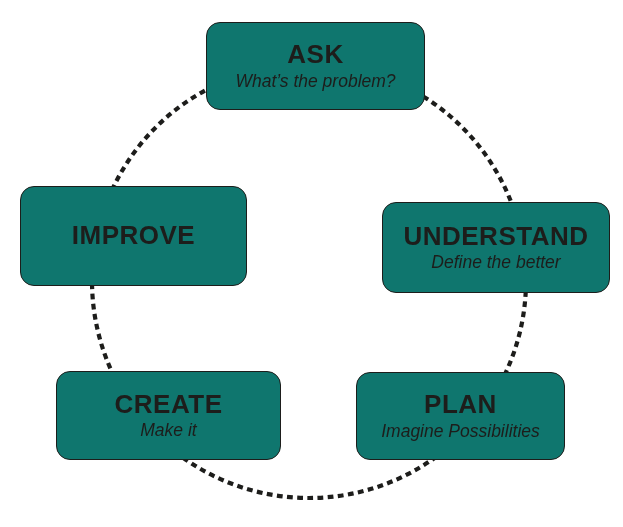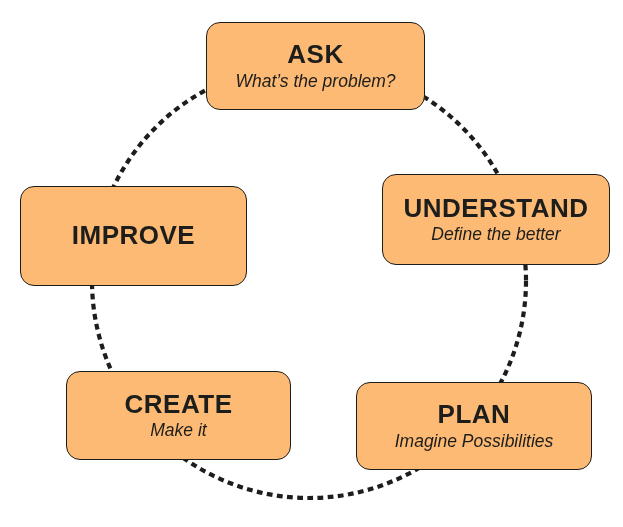--- a/index.html
+++ b/index.html
@@ -18,21 +18,21 @@
   #cycle-circle-layer {
     position: absolute;
     left: 0;
     top: 0;
     width: 623px;
     height: 527px;
   }
   .stage {
     position: absolute;
     box-sizing: border-box;
-    background: #fdba74;
+    background: #0f766e;
     border: 1.5px solid #1d1d1b;
     border-radius: 14px;
     display: flex;
     flex-direction: column;
     align-items: center;
     justify-content: center;
     text-align: center;
     gap: 2px;
   }
   .stage-label {
@@ -45,23 +45,23 @@
   }
   .stage-sublabel {
     font-style: italic;
     font-size: 17.5px;
     line-height: 1.15;
     color: #1d1d1b;
     white-space: nowrap;
   }
   
   #box-ask        { left: 206px; top:  22px; width: 219px; height: 88px; }
-  #box-understand { left: 382px; top: 174px; width: 228px; height: 91px; }
-  #box-plan       { left: 356px; top: 382px; width: 236px; height: 88px; }
-  #box-create     { left:  66px; top: 371px; width: 225px; height: 89px; }
+  #box-understand { left: 382px; top: 202px; width: 228px; height: 91px; }
+  #box-plan       { left: 356px; top: 372px; width: 209px; height: 88px; }
+  #box-create     { left:  56px; top: 371px; width: 225px; height: 89px; }
   #box-improve    { left:  20px; top: 186px; width: 227px; height: 100px; }
 </style>
 </head>
 <body>
 
 <div id="canvas">
 
   <svg id="cycle-circle-layer" viewBox="0 0 623 527" xmlns="http://www.w3.org/2000/svg" aria-hidden="true">
     <circle id="cycle-circle" cx="309" cy="281" r="217" fill="none" stroke="#1d1d1b" stroke-width="4.2" stroke-dasharray="5.8 4.4" stroke-linecap="butt"></circle>
   </svg>

